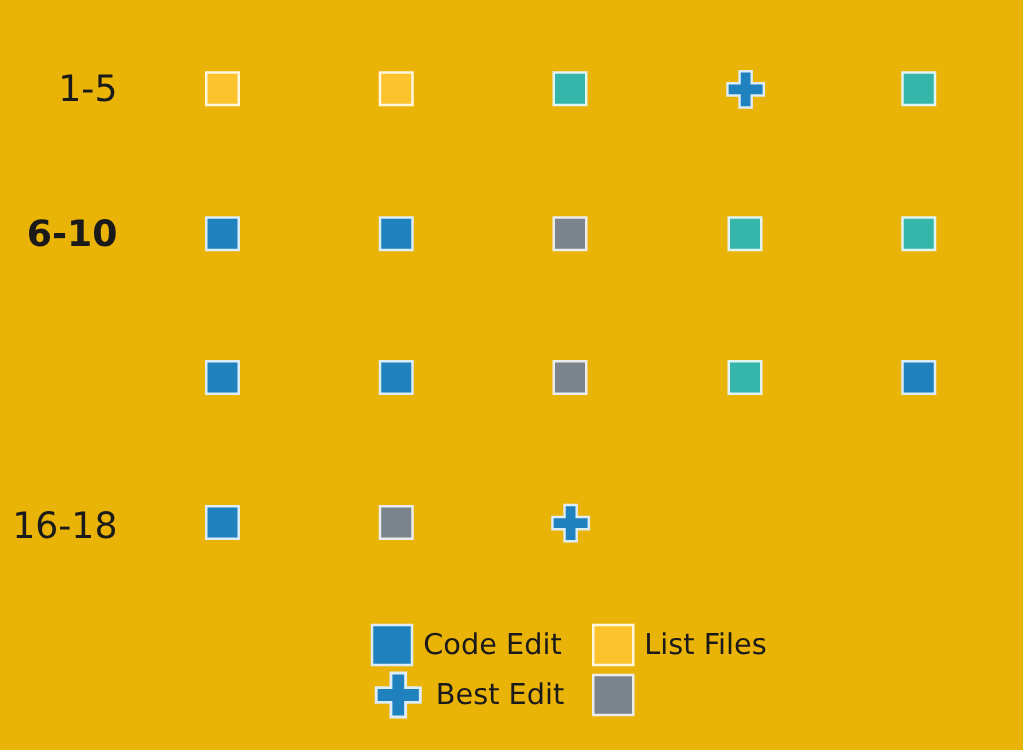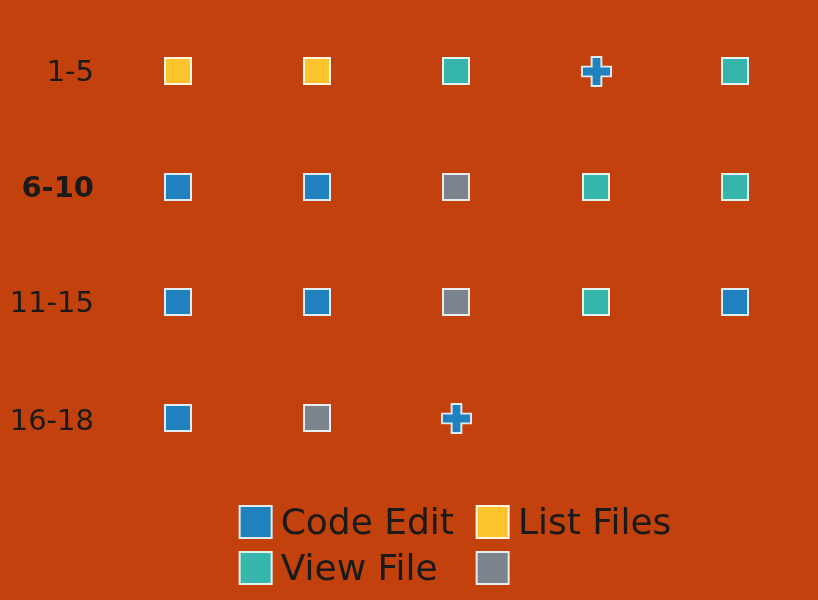--- a/index.html
+++ b/index.html
@@ -5,21 +5,21 @@
   html, body {
     margin: 0;
     padding: 0;
     background: #ffffff;
     font-family: "DejaVu Sans", "Liberation Sans", sans-serif;
   }
   .figure {
     position: relative;
     width: 818px;
     height: 600px;
-    background: #c2410c;
+    background: #eab308;
     overflow: hidden;
   }
   .plot-area {
     position: absolute;
     left: 0; top: 0;
     width: 818px;
     height: 490px;
   }
   .row-label {
     position: absolute;
@@ -56,21 +56,21 @@
     display: flex;
     align-items: center;
     gap: 10px;
     white-space: nowrap;
   }
   .legend-swatch {
     flex: 0 0 auto;
     line-height: 0;
   }
   .legend-label {
-    font-size: 36px;
+    font-size: 23px;
     color: #1a1a1a;
   }
 </style>
 </head>
 <body>
 
 <div class="figure">
   <div class="plot-area" id="plot">
       <div class="row-label" style="top: 50px;">1-5</div>
       <div class="marker-square" style="width: 24px; height: 24px; background: rgb(253, 195, 45); box-shadow: rgb(255, 246, 224) 0px 0px 0px 2px; left: 166px; top: 59px;"></div>
@@ -79,41 +79,42 @@
       <div class="marker-plus" style="left: 579.5px; top: 54.5px;"><svg width="33" height="33" viewBox="0 0 34 34">
           <path d="M12 2 L22 2 L22 12 L32 12 L32 22 L22 22 L22 32 L12 32 L12 22 L2 22 L2 12 L12 12 Z" fill="#1f81bd" stroke="rgb(221,236,245)" stroke-width="2" stroke-linejoin="miter"></path>
         </svg></div>
       <div class="marker-square" style="width: 24px; height: 24px; background: rgb(54, 181, 171); box-shadow: rgb(225, 244, 242) 0px 0px 0px 2px; left: 723px; top: 59px;"></div>
       <div class="row-label" style="top: 166px; font-weight: bold;">6-10</div>
       <div class="marker-square" style="width: 24px; height: 24px; background: rgb(31, 129, 189); box-shadow: rgb(221, 236, 245) 0px 0px 0px 2px; left: 166px; top: 175px;"></div>
       <div class="marker-square" style="width: 24px; height: 24px; background: rgb(31, 129, 189); box-shadow: rgb(221, 236, 245) 0px 0px 0px 2px; left: 305px; top: 175px;"></div>
       <div class="marker-square" style="width: 24px; height: 24px; background: rgb(123, 131, 140); box-shadow: rgb(235, 236, 238) 0px 0px 0px 2px; left: 444px; top: 175px;"></div>
       <div class="marker-square" style="width: 24px; height: 24px; background: rgb(54, 181, 171); box-shadow: rgb(225, 244, 242) 0px 0px 0px 2px; left: 584px; top: 175px;"></div>
       <div class="marker-square" style="width: 24px; height: 24px; background: rgb(54, 181, 171); box-shadow: rgb(225, 244, 242) 0px 0px 0px 2px; left: 723px; top: 175px;"></div>
-      <div class="row-label" style="top: 281px;">11-15</div>
       <div class="marker-square" style="width: 24px; height: 24px; background: rgb(31, 129, 189); box-shadow: rgb(221, 236, 245) 0px 0px 0px 2px; left: 166px; top: 290px;"></div>
       <div class="marker-square" style="width: 24px; height: 24px; background: rgb(31, 129, 189); box-shadow: rgb(221, 236, 245) 0px 0px 0px 2px; left: 305px; top: 290px;"></div>
       <div class="marker-square" style="width: 24px; height: 24px; background: rgb(123, 131, 140); box-shadow: rgb(235, 236, 238) 0px 0px 0px 2px; left: 444px; top: 290px;"></div>
       <div class="marker-square" style="width: 24px; height: 24px; background: rgb(54, 181, 171); box-shadow: rgb(225, 244, 242) 0px 0px 0px 2px; left: 584px; top: 290px;"></div>
       <div class="marker-square" style="width: 24px; height: 24px; background: rgb(31, 129, 189); box-shadow: rgb(221, 236, 245) 0px 0px 0px 2px; left: 723px; top: 290px;"></div>
       <div class="row-label" style="top: 399px;">16-18</div>
       <div class="marker-square" style="width: 24px; height: 24px; background: rgb(31, 129, 189); box-shadow: rgb(221, 236, 245) 0px 0px 0px 2px; left: 166px; top: 406px;"></div>
       <div class="marker-square" style="width: 24px; height: 24px; background: rgb(123, 131, 140); box-shadow: rgb(235, 236, 238) 0px 0px 0px 2px; left: 305px; top: 406px;"></div>
       <div class="marker-plus" style="left: 439.5px; top: 401.5px;"><svg width="33" height="33" viewBox="0 0 34 34">
           <path d="M12 2 L22 2 L22 12 L32 12 L32 22 L22 22 L22 32 L12 32 L12 22 L2 22 L2 12 L12 12 Z" fill="#1f81bd" stroke="rgb(221,236,245)" stroke-width="2" stroke-linejoin="miter"></path>
         </svg></div>
     </div>
   <div class="legend" id="legend">
       <div class="legend-entry">
         <span class="legend-swatch"><div class="marker-square" style="width: 30px; height: 30px; background: rgb(31, 129, 189); box-shadow: rgb(221, 236, 245) 0px 0px 0px 2px; position: static; display: inline-block;"></div></span>
         <span class="legend-label">Code Edit</span>
       </div>
       <div class="legend-entry">
-        <span class="legend-swatch"><div class="marker-square" style="width: 30px; height: 30px; background: rgb(54, 181, 171); box-shadow: rgb(225, 244, 242) 0px 0px 0px 2px; position: static; display: inline-block;"></div></span>
-        <span class="legend-label">View File</span>
+        <span class="legend-swatch"><div class="marker-plus" style="position: static; display: inline-block;"><svg width="40" height="40" viewBox="0 0 34 34">
+              <path d="M12 2 L22 2 L22 12 L32 12 L32 22 L22 22 L22 32 L12 32 L12 22 L2 22 L2 12 L12 12 Z" fill="#1f81bd" stroke="rgb(221,236,245)" stroke-width="2" stroke-linejoin="miter"></path>
+            </svg></div></span>
+        <span class="legend-label">Best Edit</span>
       </div>
       <div class="legend-entry">
         <span class="legend-swatch"><div class="marker-square" style="width: 30px; height: 30px; background: rgb(253, 195, 45); box-shadow: rgb(255, 246, 224) 0px 0px 0px 2px; position: static; display: inline-block;"></div></span>
         <span class="legend-label">List Files</span>
       </div>
       <div class="legend-entry">
         <span class="legend-swatch"><div class="marker-square" style="width: 30px; height: 30px; background: rgb(123, 131, 140); box-shadow: rgb(235, 236, 238) 0px 0px 0px 2px; position: static; display: inline-block;"></div></span>
       </div>
     </div>
 </div>

